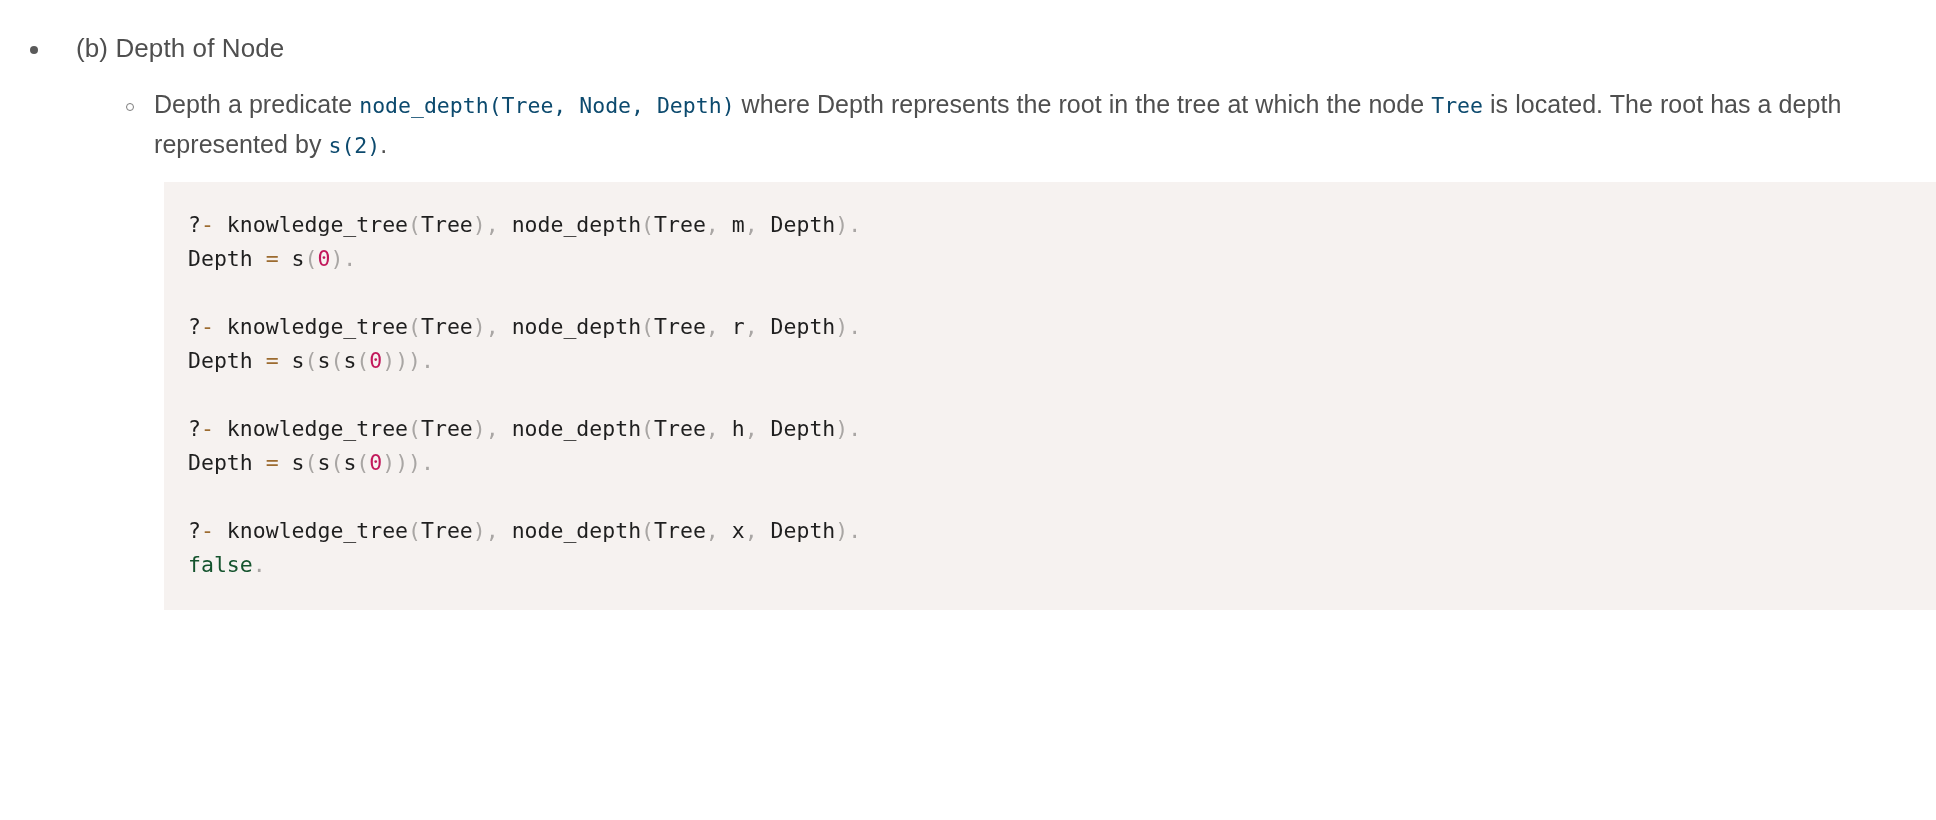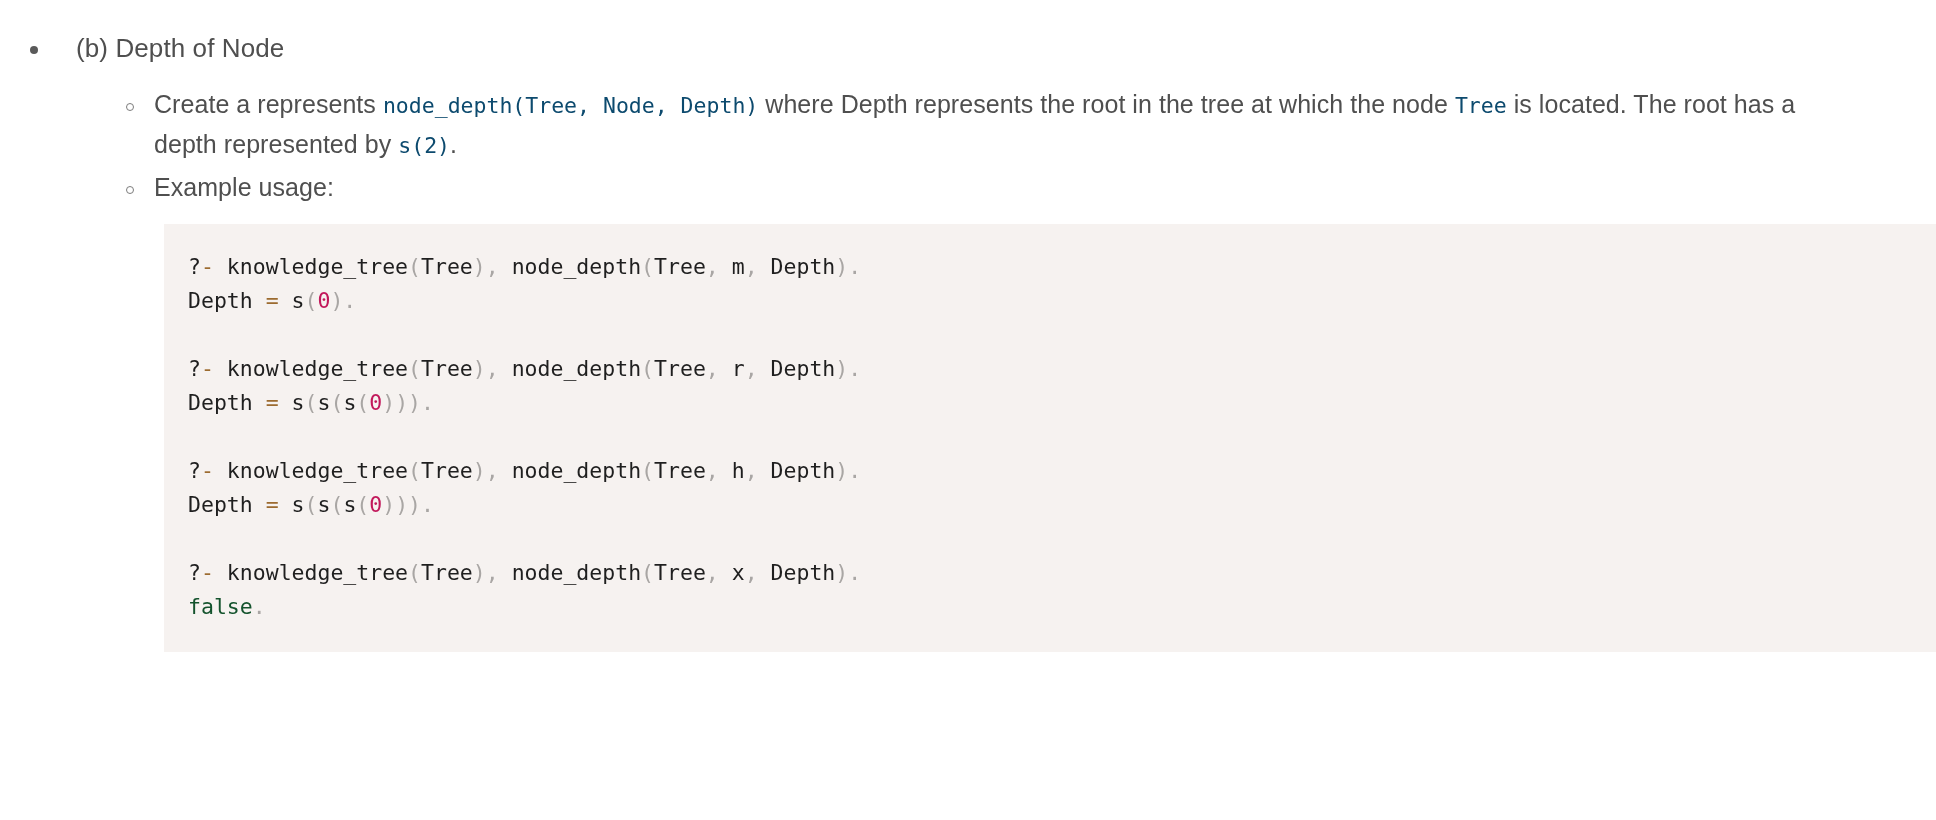--- a/index.html
+++ b/index.html
@@ -121,27 +121,23 @@
 
   <ul class="level1">
     <li class="l1-item">
       <span class="bullet-disc"></span>
       <div class="l1-text">(b) Depth of Node</div>
 
       <ul class="level2">
 
         <li class="l2-item">
           <span class="bullet-circle"></span>
-          <div class="l2-text" id="predicate-paragraph"><span>Create a represents </span><code class="inline">node_depth(Tree, Node, Depth)</code><span> where Depth represents the root in the tree at which the node </span><code class="inline">Tree</code><span> is located. The root has a depth represented by </span><code class="inline">s(2)</code><span>.</span></div>
+          <div class="l2-text" id="predicate-paragraph"><span>Depth a predicate </span><code class="inline">node_depth(Tree, Node, Depth)</code><span> where Depth represents the root in the tree at which the node </span><code class="inline">Tree</code><span> is located. The root has a depth represented by </span><code class="inline">s(2)</code><span>.</span></div>
         </li>
 
-        <li class="l2-item">
-          <span class="bullet-circle"></span>
-          <div class="l2-text">Example usage:</div>
-        </li>
 
       </ul>
 
       <div class="codeblock" id="code-block">
           <div class="code-line"><span class="t-plain">?</span><span class="t-op">-</span><span class="t-plain"> knowledge_tree</span><span class="t-punct">(</span><span class="t-plain">Tree</span><span class="t-punct">),</span><span class="t-plain"> node_depth</span><span class="t-punct">(</span><span class="t-plain">Tree</span><span class="t-punct">,</span><span class="t-plain"> m</span><span class="t-punct">,</span><span class="t-plain"> Depth</span><span class="t-punct">).</span></div>
           <div class="code-line"><span class="t-plain">Depth </span><span class="t-op">=</span><span class="t-plain"> s</span><span class="t-punct">(</span><span class="t-num">0</span><span class="t-punct">).</span></div>
           <div class="code-line blank"></div>
           <div class="code-line"><span class="t-plain">?</span><span class="t-op">-</span><span class="t-plain"> knowledge_tree</span><span class="t-punct">(</span><span class="t-plain">Tree</span><span class="t-punct">),</span><span class="t-plain"> node_depth</span><span class="t-punct">(</span><span class="t-plain">Tree</span><span class="t-punct">,</span><span class="t-plain"> r</span><span class="t-punct">,</span><span class="t-plain"> Depth</span><span class="t-punct">).</span></div>
           <div class="code-line"><span class="t-plain">Depth </span><span class="t-op">=</span><span class="t-plain"> s</span><span class="t-punct">(</span><span class="t-plain">s</span><span class="t-punct">(</span><span class="t-plain">s</span><span class="t-punct">(</span><span class="t-num">0</span><span class="t-punct">))).</span></div>
           <div class="code-line blank"></div>

